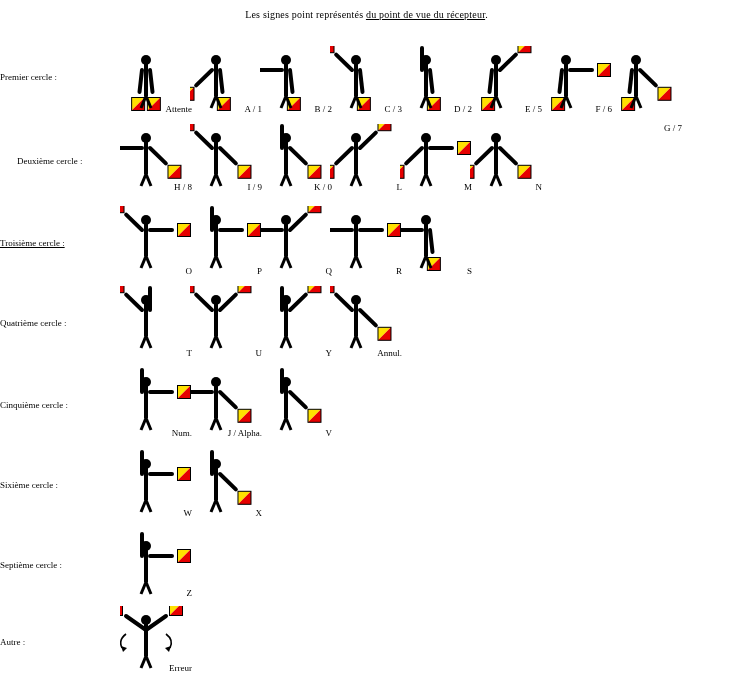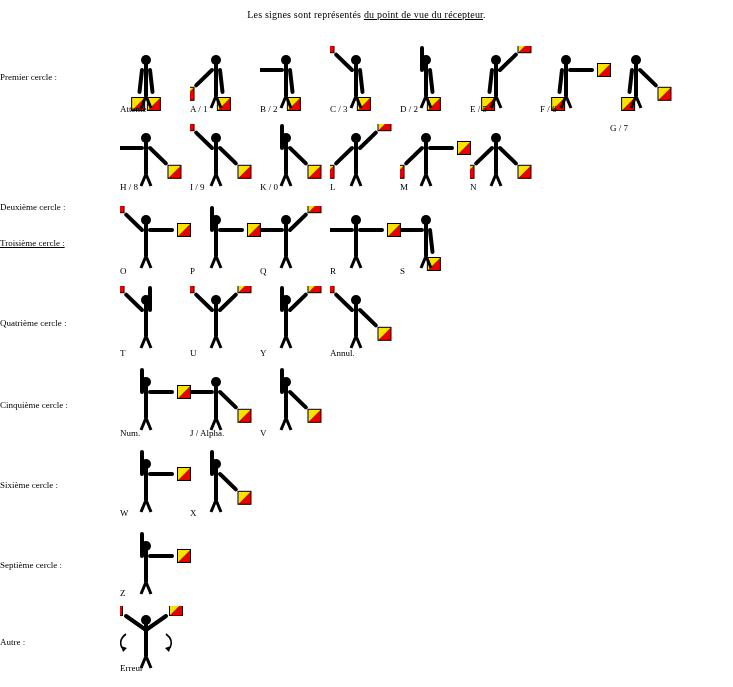--- a/index.html
+++ b/index.html
@@ -1,28 +1,28 @@
 <!DOCTYPE html>
 <html><head>
 <meta charset="utf-8">
 <style>
   html,body{margin:0;padding:0;background:#ffffff;}
   body{width:733px;height:687px;position:relative;font-family:"Liberation Serif",serif;color:#000;}
   #title{position:absolute;top:9px;left:0;width:733px;text-align:center;font-size:10px;letter-spacing:.2px;}
   #title .u{text-decoration:underline;}
   .row-label{position:absolute;font-size:9px;text-align:left;white-space:nowrap;}
   .fig{position:absolute;width:72px;height:68px;}
-  .cap{position:absolute;width:72px;text-align:left;font-size:9px;}
+  .cap{position:absolute;width:72px;text-align:right;font-size:9px;}
   .fig svg{display:block;}
 </style>
 </head>
 <body>
 
 <div id="title">
-  <span>Les signes sont représentés </span><span class="u">du point de vue du récepteur</span><span>.</span>
+  <span>Les signes point représentés </span><span class="u">du point de vue du récepteur</span><span>.</span>
 </div>
 
 <div id="stage">
     <div class="row-label" style="left: 0px; width: 105px; top: 72px;">Premier cercle :</div>
     <div class="fig" style="left: 120px; top: 46px;">
       <svg width="72" height="68" viewBox="0 0 72 68">
         <line x1="22" y1="24" x2="19.5" y2="46" stroke="#000000" stroke-width="4" stroke-linecap="round"></line>
         <g transform="translate(18.136363636363637,58) rotate(0)">
           <polygon points="-6.5,-6.5 6.5,-6.5 -6.5,6.5" fill="#ffe100"></polygon>
           <polygon points="6.5,-6.5 6.5,6.5 -6.5,6.5" fill="#e60000"></polygon>
@@ -181,21 +181,21 @@
           <polygon points="6.5,-6.5 6.5,6.5 -6.5,6.5" fill="#e60000"></polygon>
           <rect x="-6.5" y="-6.5" width="13" height="13" fill="none" stroke="#000" stroke-width="1"></rect>
         </g>
         <circle cx="26" cy="14" r="5" fill="#000000"></circle>
         <line x1="26" y1="18" x2="26" y2="50" stroke="#000000" stroke-width="4"></line>
         <line x1="26" y1="50" x2="21" y2="62" stroke="#000000" stroke-width="3"></line>
         <line x1="26" y1="50" x2="31" y2="62" stroke="#000000" stroke-width="3"></line>
       </svg>
     </div>
     <div class="cap" style="left: 610px; top: 104px; margin-top: 19px;">G / 7</div>
-    <div class="row-label" style="left: 0px; width: 105px; top: 156px; margin-top: 46px;">Deuxième cercle :</div>
+    <div class="row-label" style="left: 17px; width: 105px; top: 156px;">Deuxième cercle :</div>
     <div class="fig" style="left: 120px; top: 124px;">
       <svg width="72" height="68" viewBox="0 0 72 68">
         <line x1="22" y1="24" x2="0" y2="24" stroke="#000000" stroke-width="4" stroke-linecap="round"></line>
         <g transform="translate(-12,24) rotate(0)">
           <polygon points="-6.5,-6.5 6.5,-6.5 -6.5,6.5" fill="#ffe100"></polygon>
           <polygon points="6.5,-6.5 6.5,6.5 -6.5,6.5" fill="#e60000"></polygon>
           <rect x="-6.5" y="-6.5" width="13" height="13" fill="none" stroke="#000" stroke-width="1"></rect>
         </g>
         <line x1="30" y1="24" x2="45.84" y2="39.4" stroke="#000000" stroke-width="4" stroke-linecap="round"></line>
         <g transform="translate(54.480000000000004,47.8) rotate(0)">

